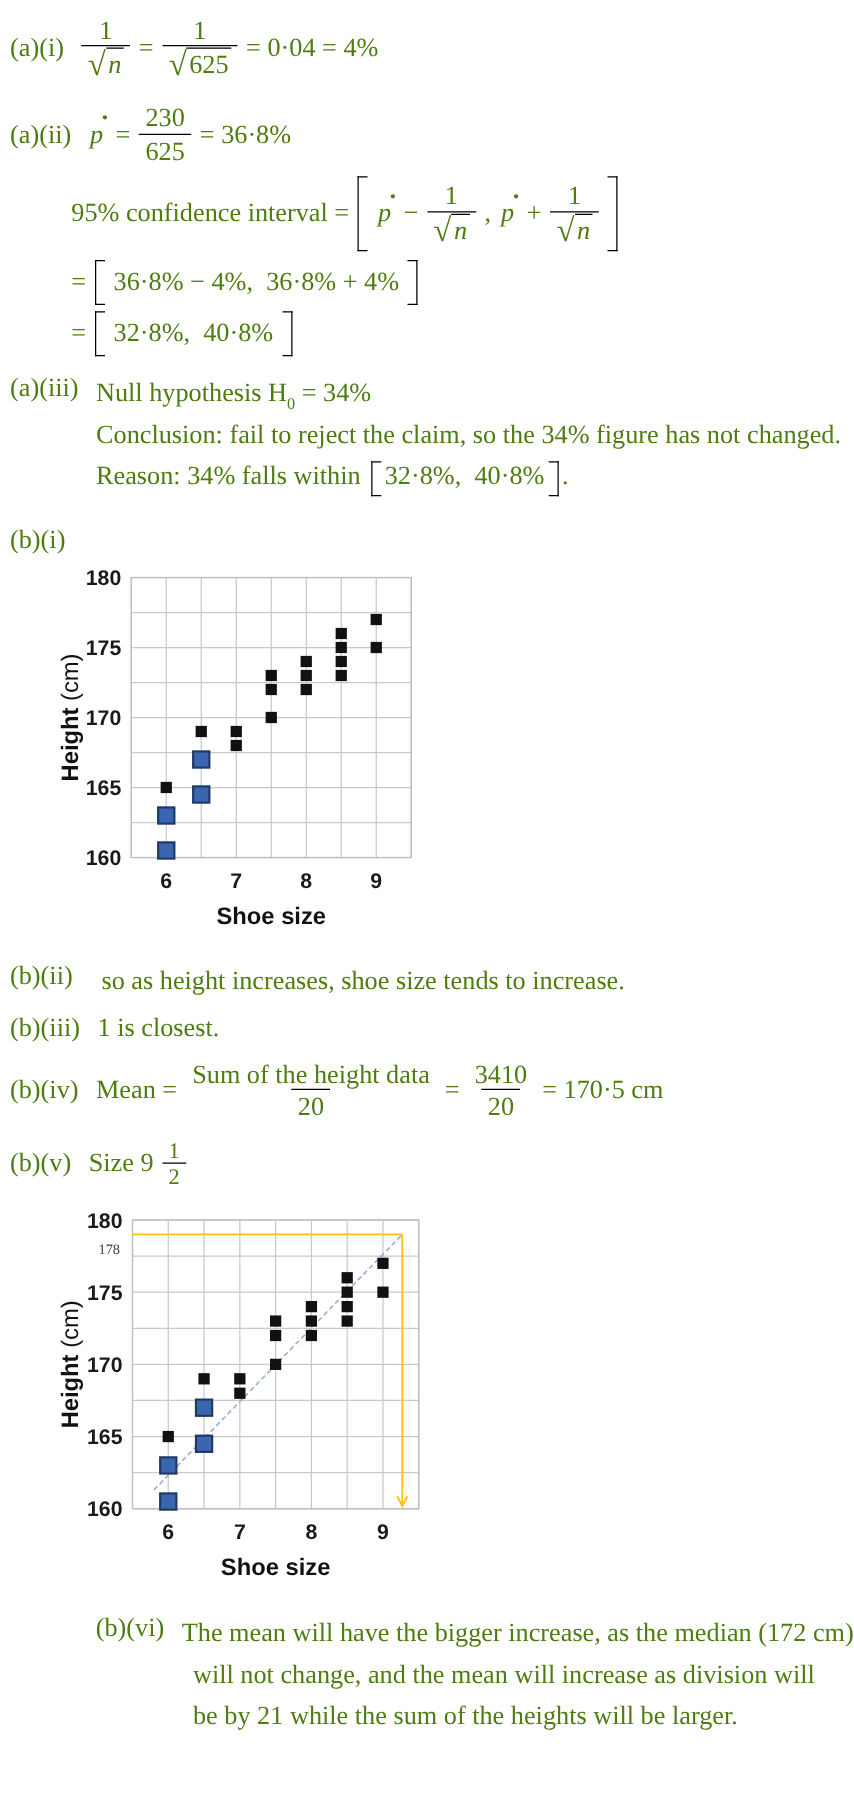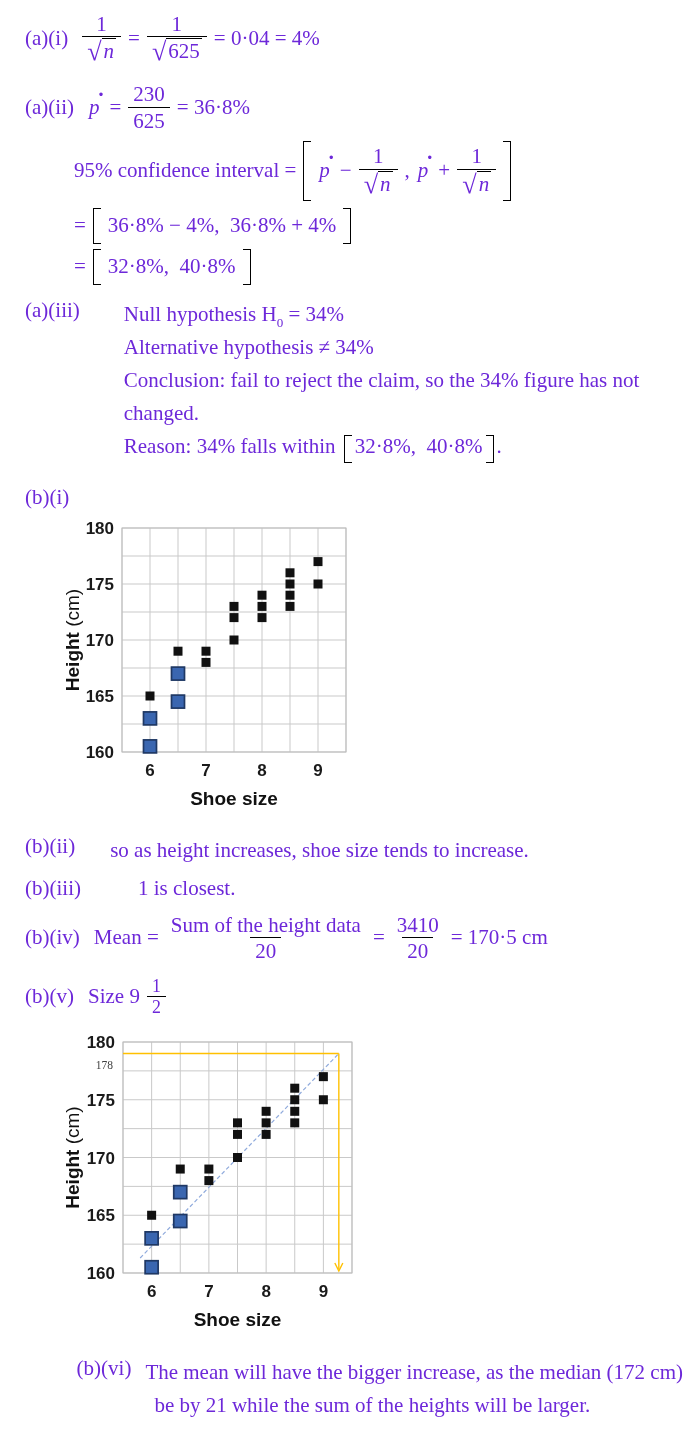--- a/index.html
+++ b/index.html
@@ -1,21 +1,21 @@
 <!DOCTYPE html>
 <html><head>
 <meta charset="utf-8">
 <style>
   html,body{margin:0;padding:0;background:#ffffff;}
   .page{
     position:relative;
     width:683px;height:1456px;overflow:hidden;
     font-family:"Liberation Serif",serif;
-    font-size:21px;color:#6d28d9;background:#fff;
-    box-sizing:border-box;padding:8px 0 0 17px;
+    font-size:21px;color:#4d7c0f;background:#fff;
+    box-sizing:border-box;padding:8px 0 0 0;
   }
   .row{display:flex;align-items:center;}
   .topalign{align-items:flex-start;}
   .lbl{flex:0 0 auto;margin-right:14px;white-space:pre;}
   .math{display:inline-flex;align-items:center;gap:7px;white-space:pre;}
   .it{font-style:italic;}
   
   .frac{display:inline-flex;flex-direction:column;align-items:center;line-height:1.15;}
   .frac .num{display:block;padding:0 5px;}
   .frac .den{display:flex;justify-content:center;border-top:1.7px solid #000;padding:1px 5px 0 5px;}
@@ -106,25 +106,24 @@
 
   <div class="row" style="margin:5px 0 0 57px;">
     <span class="math">
       <span>=</span>
       <span class="sb l h34"></span>
       <span>32·8%,  40·8%</span>
       <span class="sb r h34"></span>
     </span>
   </div>
 
-  <div class="row topalign" style="margin:13px 0 0 8px;gap:30px;">
+  <div class="row topalign" style="margin:13px 0 0 8px;">
     <span class="lbl">(a)(iii)</span>
     <div class="lines">
       <div><span>Null hypothesis H</span><sub class="subsc">0</sub><span> = 34%</span></div>
-      <div>Alternative hypothesis ≠ 34%</div>
       <div>Conclusion: fail to reject the claim, so the 34% figure has not changed.</div>
       <div class="inlinemath">
         <span>Reason: 34% falls within </span>
         <span class="sb l h26"></span>
         <span>32·8%,  40·8%</span>
         <span class="sb r h26"></span>
         <span>.</span>
       </div>
     </div>
   </div>
@@ -180,28 +179,28 @@
         <text x="51" y="20" text-anchor="end" font-family="&quot;Liberation Sans&quot;, sans-serif" font-size="17" font-weight="bold" fill="#1a1a1a">180</text>
         <text x="87" y="262" text-anchor="middle" font-family="&quot;Liberation Sans&quot;, sans-serif" font-size="17" font-weight="bold" fill="#1a1a1a">6</text>
         <text x="143" y="262" text-anchor="middle" font-family="&quot;Liberation Sans&quot;, sans-serif" font-size="17" font-weight="bold" fill="#1a1a1a">7</text>
         <text x="199" y="262" text-anchor="middle" font-family="&quot;Liberation Sans&quot;, sans-serif" font-size="17" font-weight="bold" fill="#1a1a1a">8</text>
         <text x="255" y="262" text-anchor="middle" font-family="&quot;Liberation Sans&quot;, sans-serif" font-size="17" font-weight="bold" fill="#1a1a1a">9</text>
         <text x="171" y="291" text-anchor="middle" font-family="&quot;Liberation Sans&quot;, sans-serif" font-size="19" font-weight="bold" fill="#111">Shoe size</text>
         <text x="16" y="126" text-anchor="middle" font-family="&quot;Liberation Sans&quot;, sans-serif" font-size="19" fill="#111" transform="rotate(-90 16 126)"><tspan font-weight="bold">Height</tspan><tspan> (cm)</tspan></text>
       </svg>
   </div>
 
-  <div class="row topalign" style="margin:18px 0 0 8px;gap:12px;">
+  <div class="row topalign" style="margin:18px 0 0 8px;">
     <span class="lbl">(b)(ii)</span>
     <div class="lines">
       <div class="indent2">so as height increases, shoe size tends to increase.</div>
     </div>
   </div>
 
-  <div class="row" style="margin:9px 0 0 8px;gap:43px;">
+  <div class="row" style="margin:9px 0 0 8px;">
     <span class="lbl">(b)(iii)</span>
     <span>1 is closest.</span>
   </div>
 
   <div class="row" style="margin:12px 0 0 8px;">
     <span class="lbl">(b)(iv)</span>
     <span class="math">
       <span>Mean =</span>
       <span class="frac">
         <span class="num">Sum of the height data</span>
@@ -284,17 +283,18 @@
         <text x="50" y="43.1" text-anchor="end" font-family="&quot;Liberation Serif&quot;, serif" font-size="11.5" fill="#404040">178</text>
         <text x="174.5" y="300" text-anchor="middle" font-family="&quot;Liberation Sans&quot;, sans-serif" font-size="19" font-weight="bold" fill="#111">Shoe size</text>
         <text x="16" y="131.5" text-anchor="middle" font-family="&quot;Liberation Sans&quot;, sans-serif" font-size="19" fill="#111" transform="rotate(-90 16 131.5)"><tspan font-weight="bold">Height</tspan><tspan> (cm)</tspan></text>
       </svg>
   </div>
 
   <div class="row topalign" style="margin:12px 0 0 8px;justify-content:flex-end;">
     <span class="lbl">(b)(vi)</span>
     <div class="lines">
       <div>The mean will have the bigger increase, as the median (172 cm)</div>
+      <div class="indent2">will not change, and the mean will increase as division will</div>
       <div class="indent2">be by 21 while the sum of the heights will be larger.</div>
     </div>
   </div>
 
 </div>
 
 </body></html>

